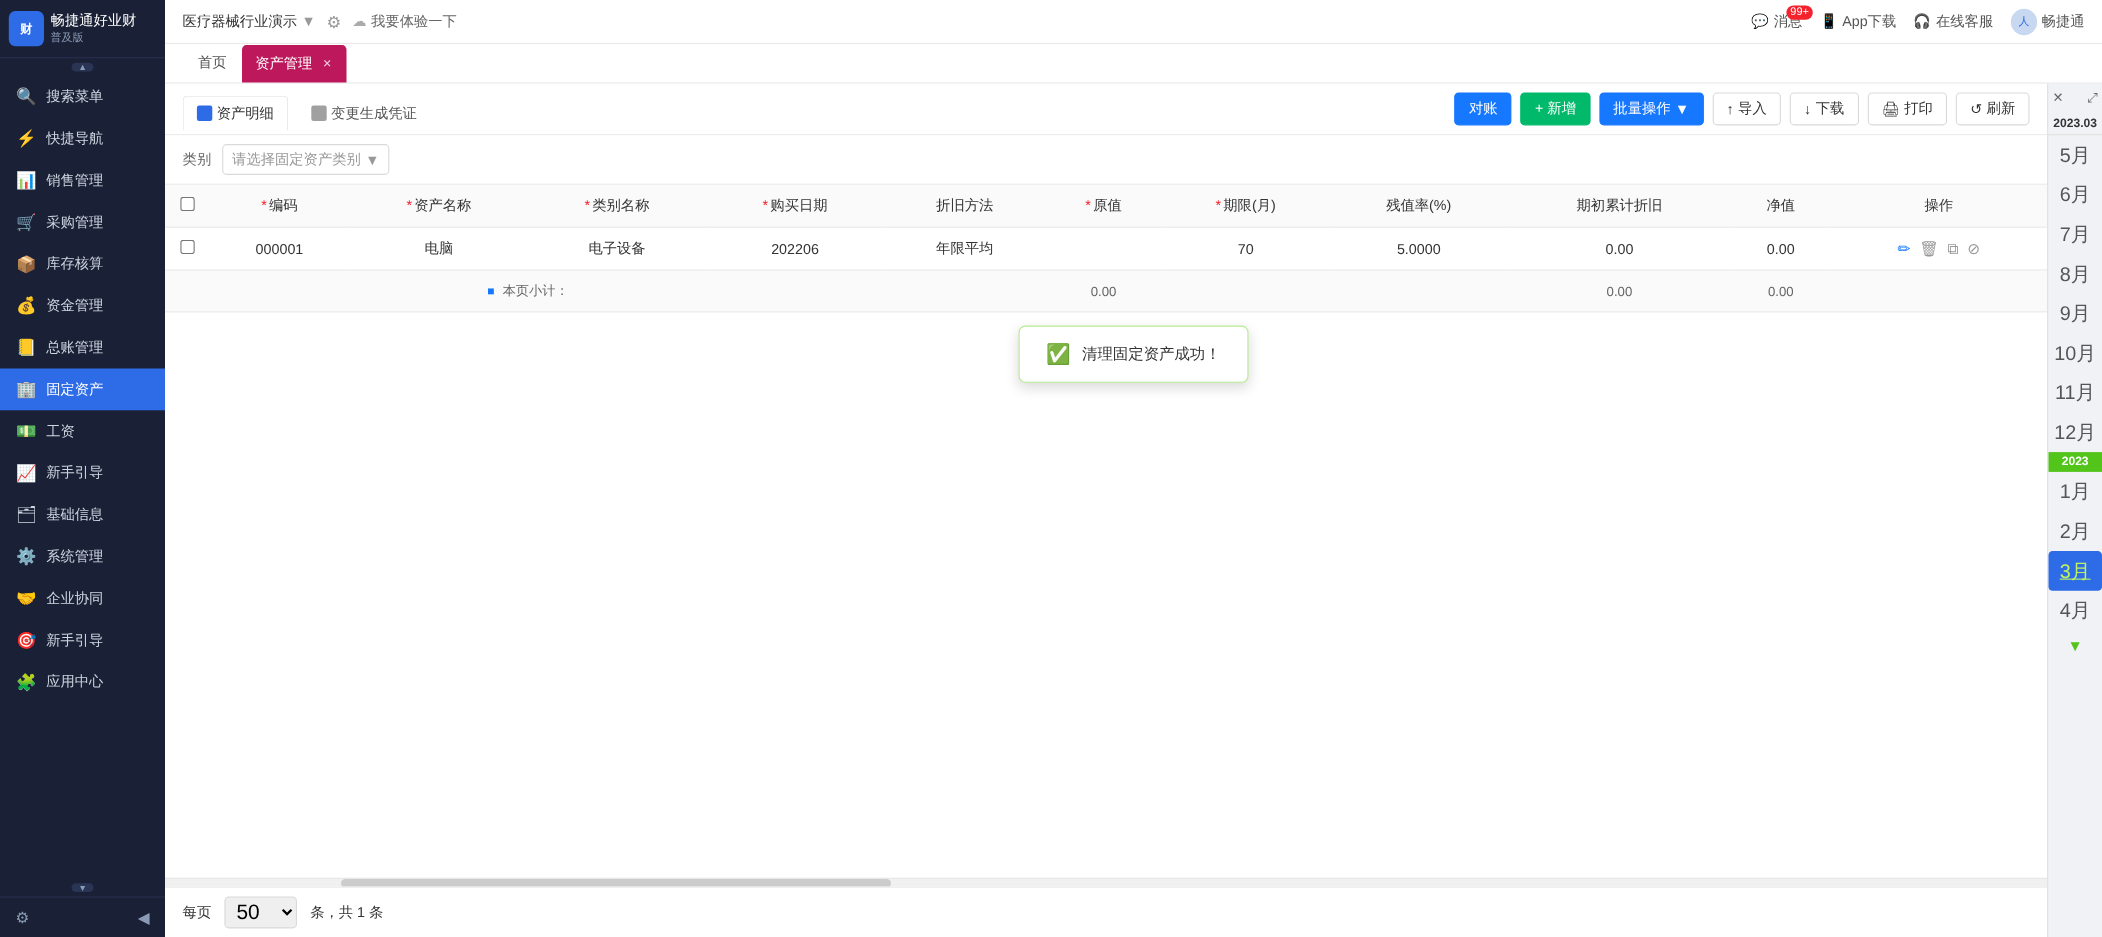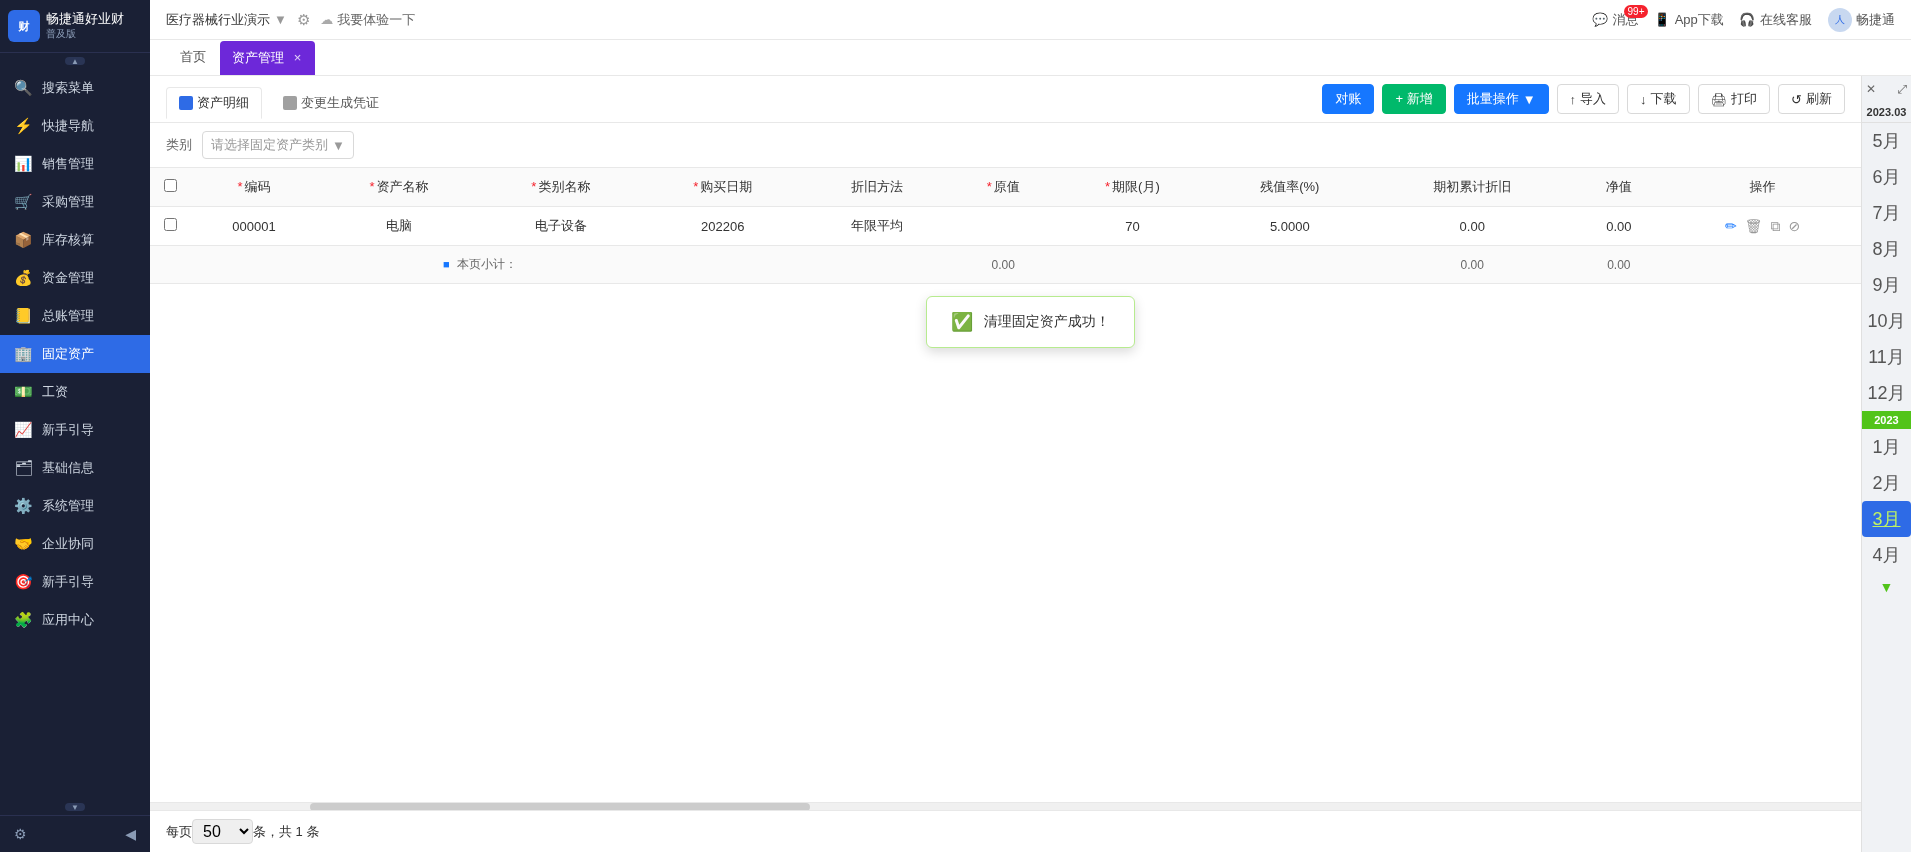--- a/index.html
+++ b/index.html
@@ -28,21 +28,21 @@
     .topbar-experience { display: flex; align-items: center; gap: 4px; color: #666; font-size: 13px; }
     .topbar-right { display: flex; align-items: center; gap: 16px; }
     .topbar-badge { position: relative; display: inline-flex; align-items: center; gap: 4px; color: #555; font-size: 13px; cursor: pointer; }
     .badge-red { background: #f5222d; color: #fff; font-size: 10px; border-radius: 8px; padding: 1px 4px; position: absolute; top: -6px; right: -10px; }
     .topbar-user { display: flex; align-items: center; gap: 4px; color: #555; font-size: 13px; cursor: pointer; }
     .avatar-circle { width: 24px; height: 24px; background: #c8d8f0; border-radius: 50%; display: flex; align-items: center; justify-content: center; font-size: 10px; color: #2e6be6; }
 
     
     .tabs-bar { background: #fff; display: flex; align-items: center; padding: 0 16px; border-bottom: 1px solid #e8e8e8; height: 36px; }
     .tab { padding: 8px 14px; cursor: pointer; color: #555; font-size: 13px; border-bottom: 2px solid transparent; }
-    .tab.active { background: #6d28d9; color: #fff; border-radius: 4px 4px 0 0; border-bottom: none; padding-left: 12px; }
+    .tab.active { background: #be185d; color: #fff; border-radius: 4px 4px 0 0; border-bottom: none; padding-left: 12px; }
     .tab-close { margin-left: 6px; color: rgba(255,255,255,0.8); cursor: pointer; }
 
     
     .content { flex: 1; display: flex; overflow: hidden; }
     .content-main { flex: 1; display: flex; flex-direction: column; overflow: hidden; background: #f5f7fa; }
     .inner-tab { padding: 6px 12px; cursor: pointer; color: #555; font-size: 13px; border: 1px solid transparent; border-radius: 4px 4px 0 0; display: flex; align-items: center; gap: 4px; }
     .inner-tab.active { border-color: #e8e8e8; border-bottom-color: #fff; background: #fff; color: #333; }
     .inner-tab-icon { width: 14px; height: 14px; background: #2e6be6; border-radius: 2px; display: inline-block; }
     .inner-tab-icon2 { width: 14px; height: 14px; background: #a0a0a0; border-radius: 2px; display: inline-block; }
     .btn { padding: 5px 12px; border-radius: 4px; cursor: pointer; font-size: 13px; display: flex; align-items: center; gap: 4px; border: 1px solid #d9d9d9; background: #fff; color: #333; }
@@ -65,22 +65,22 @@
     .op-icon { color: #999; cursor: pointer; font-size: 14px; }
     .subtotal-row td { background: #fafafa; font-size: 12px; color: #666; }
 
     
     .toast-overlay { position: absolute; top: 0; left: 0; right: 0; bottom: 0; pointer-events: none; display: flex; align-items: flex-start; justify-content: center; padding-top: 220px; z-index: 100; }
     .toast { background: #fff; border: 1px solid #b7eb8f; border-radius: 6px; padding: 14px 24px; display: flex; align-items: center; gap: 10px; box-shadow: 0 4px 12px rgba(0,0,0,0.15); pointer-events: auto; min-width: 200px; }
     .toast-icon { color: #52c41a; font-size: 18px; }
     .toast-text { color: #333; font-size: 14px; }
 
     
-    .pagination { background: #fff; padding: 8px 16px; display: flex; align-items: center; gap: 0; border-top: 1px solid #e8e8e8; font-size: 13px; color: #333; }
-    .page-select { border: 1px solid #d9d9d9; border-radius: 4px; padding: 2px 6px; font-size: 16px; }
+    .pagination { background: #fff; padding: 8px 16px; display: flex; align-items: center; gap: 12px; border-top: 1px solid #e8e8e8; font-size: 13px; color: #333; }
+    .page-select { border: 1px solid #d9d9d9; border-radius: 4px; padding: 2px 6px; font-size: 19px; }
 
     
     .right-panel { width: 50px; background: #f0f2f5; border-left: 1px solid #e0e0e0; display: flex; flex-direction: column; align-items: center; overflow: hidden; }
     .calendar-year { font-size: 11px; color: #333; font-weight: bold; padding: 4px 4px; width: 100%; text-align: center; }
     .calendar-months { flex: 1; width: 100%; display: flex; flex-direction: column; align-items: center; overflow-y: auto; }
     .calendar-month { width: 100%; text-align: center; padding: 6px 2px; font-size: 18px; color: #555; cursor: pointer; }
     .calendar-month.current { background: #2e6be6; color: #bef264; border-radius: 4px; text-decoration: underline; }
     .calendar-month.year-label { background: #52c41a; color: #fff; font-weight: bold; font-size: 11px; padding: 3px 6px; }
     .right-panel-top { display: flex; align-items: center; justify-content: flex-end; padding: 4px; gap: 4px; }
 

